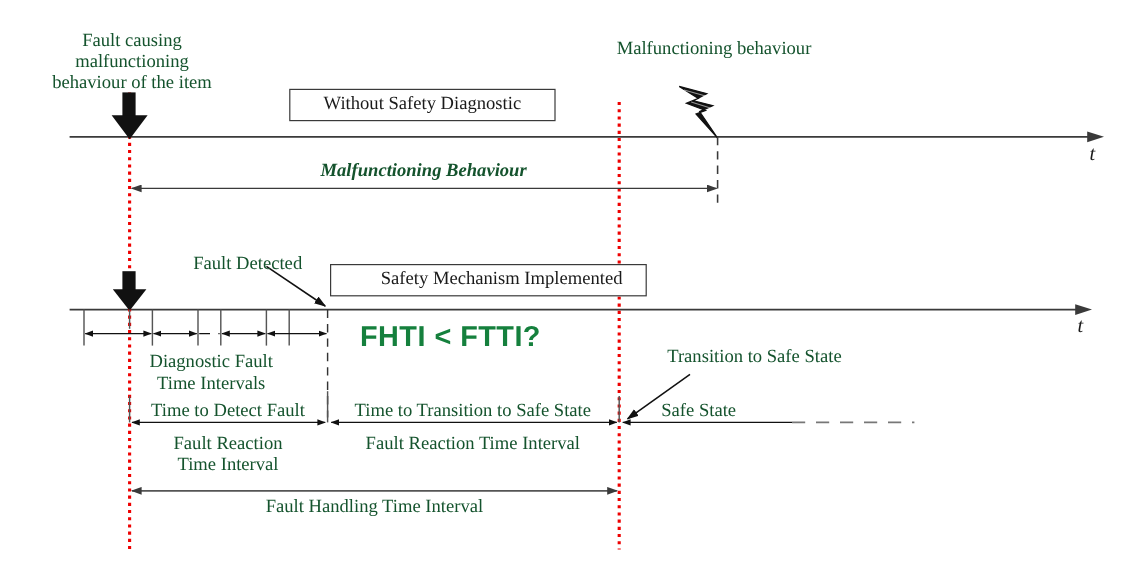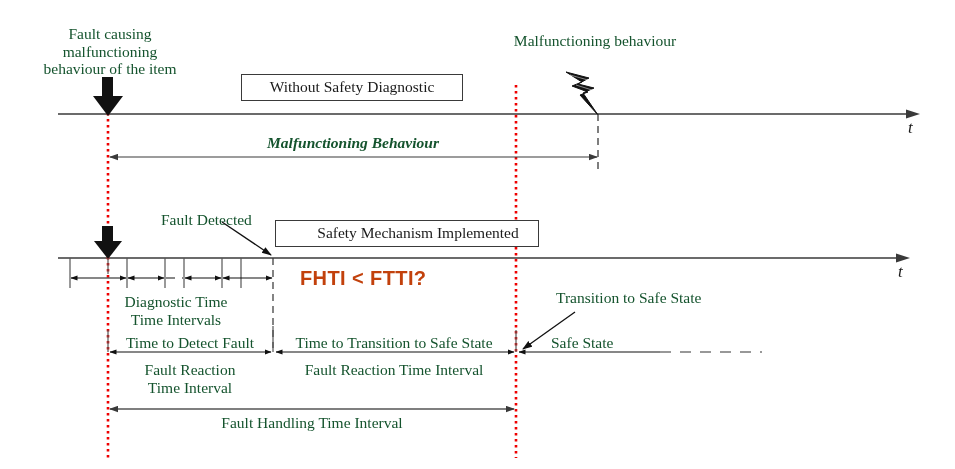--- a/index.html
+++ b/index.html
@@ -25,24 +25,24 @@
     border:1.2px solid #3a3a3a;
     background:#ffffff;
     font-size:15.5px;
     padding:3px 10px 4px 10px;
     white-space:nowrap;
     text-align:center;
     font-family:"Liberation Serif", serif;
   }
   .fhti{
     position:absolute;
-    color:#c2410c;
+    color:#15803d;
     font-family:"Liberation Sans", sans-serif;
     font-weight:bold;
-    font-size:20px;
+    font-size:24px;
     letter-spacing:0.4px;
     white-space:nowrap;
   }
   .taxis{position:absolute;font-style:italic;font-size:17px;font-family:"Liberation Serif",serif;}
 </style>
 </head>
 <body>
 
 <div id="stage">
 
@@ -167,21 +167,21 @@
   <div class="taxis" style="left:908px;top:118px;">t</div>
   <div class="taxis" style="left:898px;top:262px;">t</div>
 
   <div class="lbl f15" style="left:117px;top:211px;margin-left:44px;">Fault Detected</div>
 
   <div class="boxlbl" style="left:275px;top:220px;width:220px;padding-left:32px;">Safety Mechanism Implemented</div>
 
   <div class="fhti" style="left:300px;top:267px;">FHTI &lt; FTTI?</div>
 
   <div class="lbl f15 ctr" style="left:176px;top:293px;">
-    <div>Diagnostic Time</div>
+    <div>Diagnostic Fault</div>
     <div>Time Intervals</div>
   </div>
 
   <div class="lbl f15 ctr" style="left:190px;top:334px;">Time to Detect Fault</div>
 
   <div class="lbl f15 ctr" style="left:394px;top:334px;text-align:center;">Time to Transition to Safe State</div>
 
   <div class="lbl f15" style="left:556px;top:289px;">Transition to Safe State</div>
 
   <div class="lbl f15" style="left:551px;top:334px;">Safe State</div>

